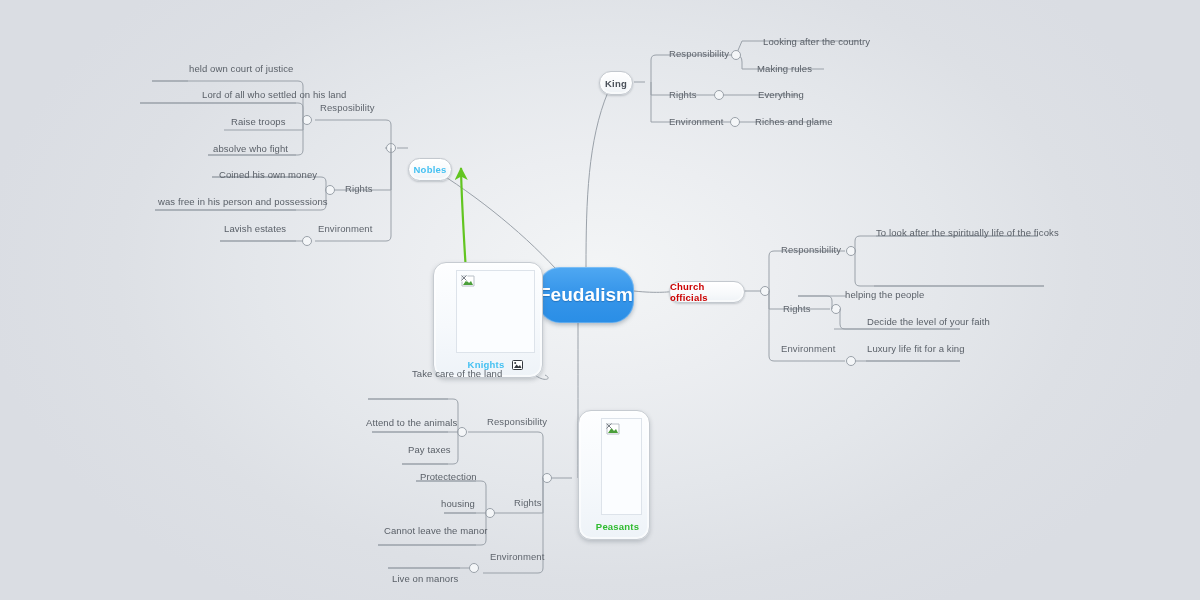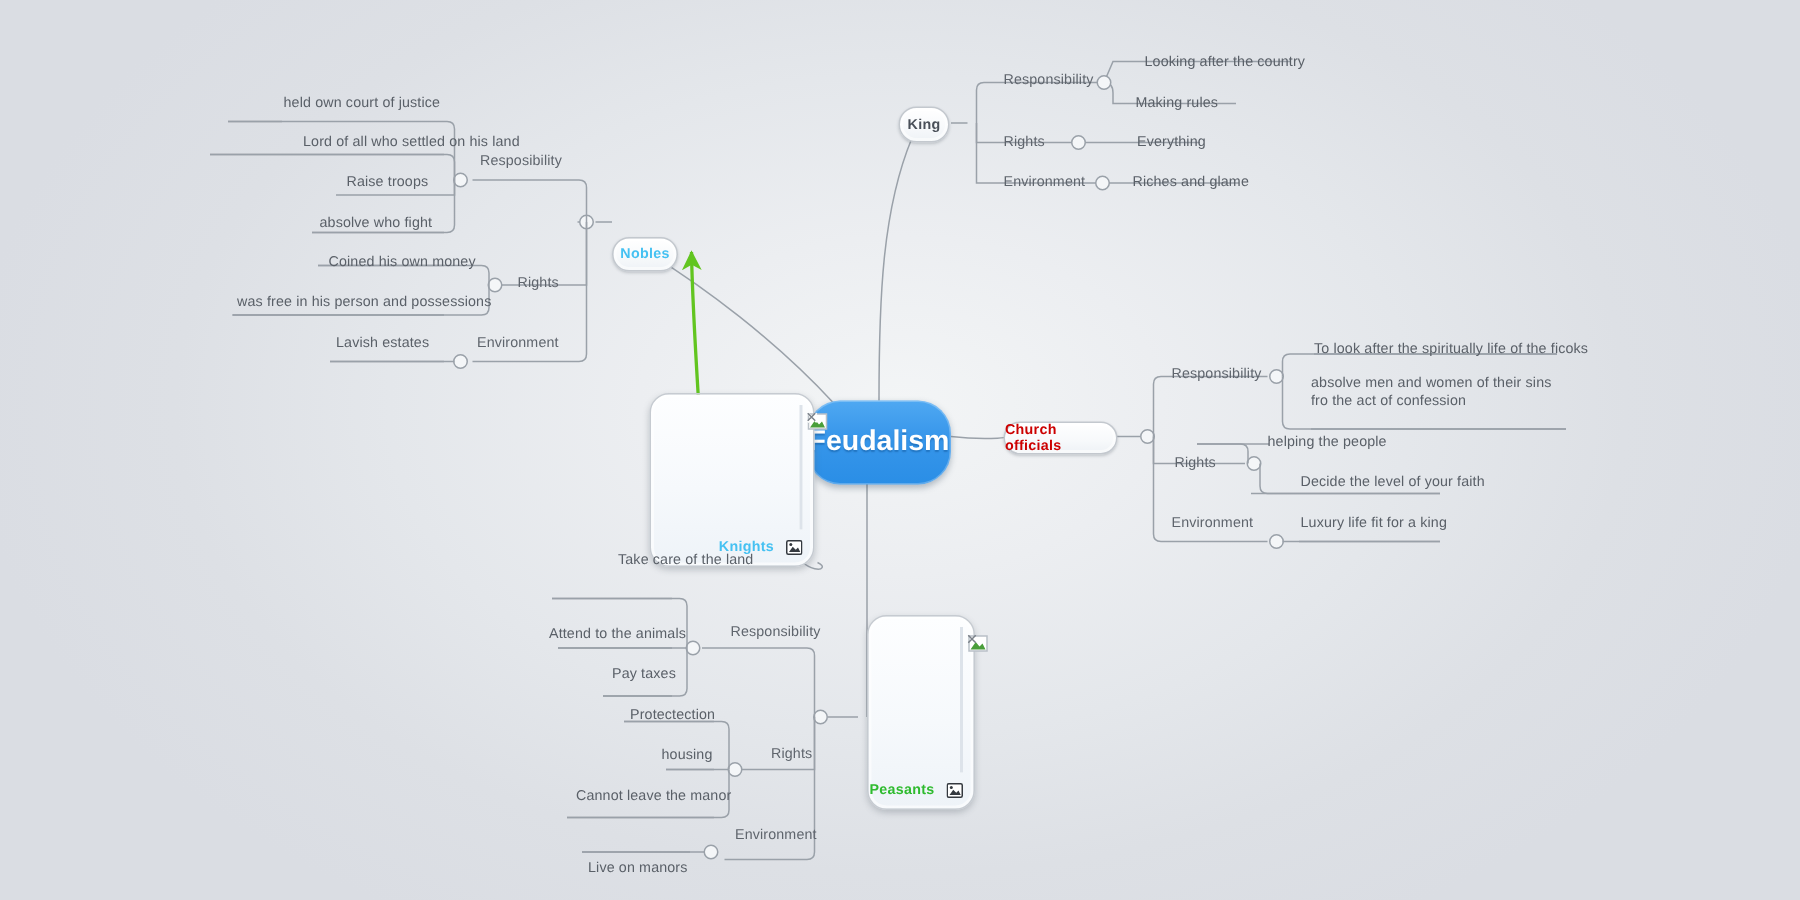--- a/index.html
+++ b/index.html
@@ -78,21 +78,20 @@
   .card {
     position: absolute;
     border-radius: 13px;
     background: linear-gradient(180deg, #fdfeff 0%, #f6f9fc 55%, #eef3f8 100%);
     border: 1px solid #c6cbd1;
     box-shadow: 0 2px 4px rgba(90,100,110,.30), 0 0 0 2px rgba(255,255,255,.6) inset;
     box-sizing: border-box;
     padding: 7px 7px 4px 22px;
     display: flex;
     flex-direction: column;
-    align-items: flex-end;
   }
   .card-img {
     flex: 1;
     border: 1px solid #dde3ea;
     background: #fbfdff;
     position: relative;
     box-sizing: border-box;
   }
   .broken-img {
     position: absolute;
@@ -261,21 +260,20 @@
   <div class="lbl" style="left:158px; top:196px;">was free in his person and possessions</div>
   <div class="lbl" style="left:224px; top:223px;">Lavish estates</div>
 
   <div class="pill church" style="left:669px; top:281px; width:74px; height:20px;">
     <span>Church officials</span>
   </div>
   <div class="lbl cat" style="left:781px; top:244px;">Responsibility</div>
   <div class="lbl cat" style="left:783px; top:303px;">Rights</div>
   <div class="lbl cat" style="left:781px; top:343px;">Environment</div>
   <div class="lbl" style="left:876px; top:227px;">To look after the spiritually life of the ficoks</div>
-  <div class="lbl wrap" style="left:874px; top:250px; width:172px;">absolve men and women of their sins fro the act of confession</div>
   <div class="lbl" style="left:845px; top:289px;">helping the people</div>
   <div class="lbl" style="left:836px; top:316px;margin-left:31px;">Decide the level of your faith</div>
   <div class="lbl" style="left:867px; top:343px;">Luxury life fit for a king</div>
 
   <div class="card" style="left:433px; top:262px; width:110px; height:116px;">
     <div class="card-img">
       <svg class="broken-img" viewBox="0 0 15 14">
         <path d="M1,1 L13,1 L13,11 L1,11 Z" fill="#ffffff" stroke="#b9c0c7" stroke-width="1"></path>
         <path d="M2,10 L5.5,5 L8,8 L10,6 L12,10 Z" fill="#4a9e3a"></path>
         <path d="M0,0 L6,6 M6,0 L0,6" stroke="#ffffff" stroke-width="1.2" transform="translate(0.5,0.5)"></path>

